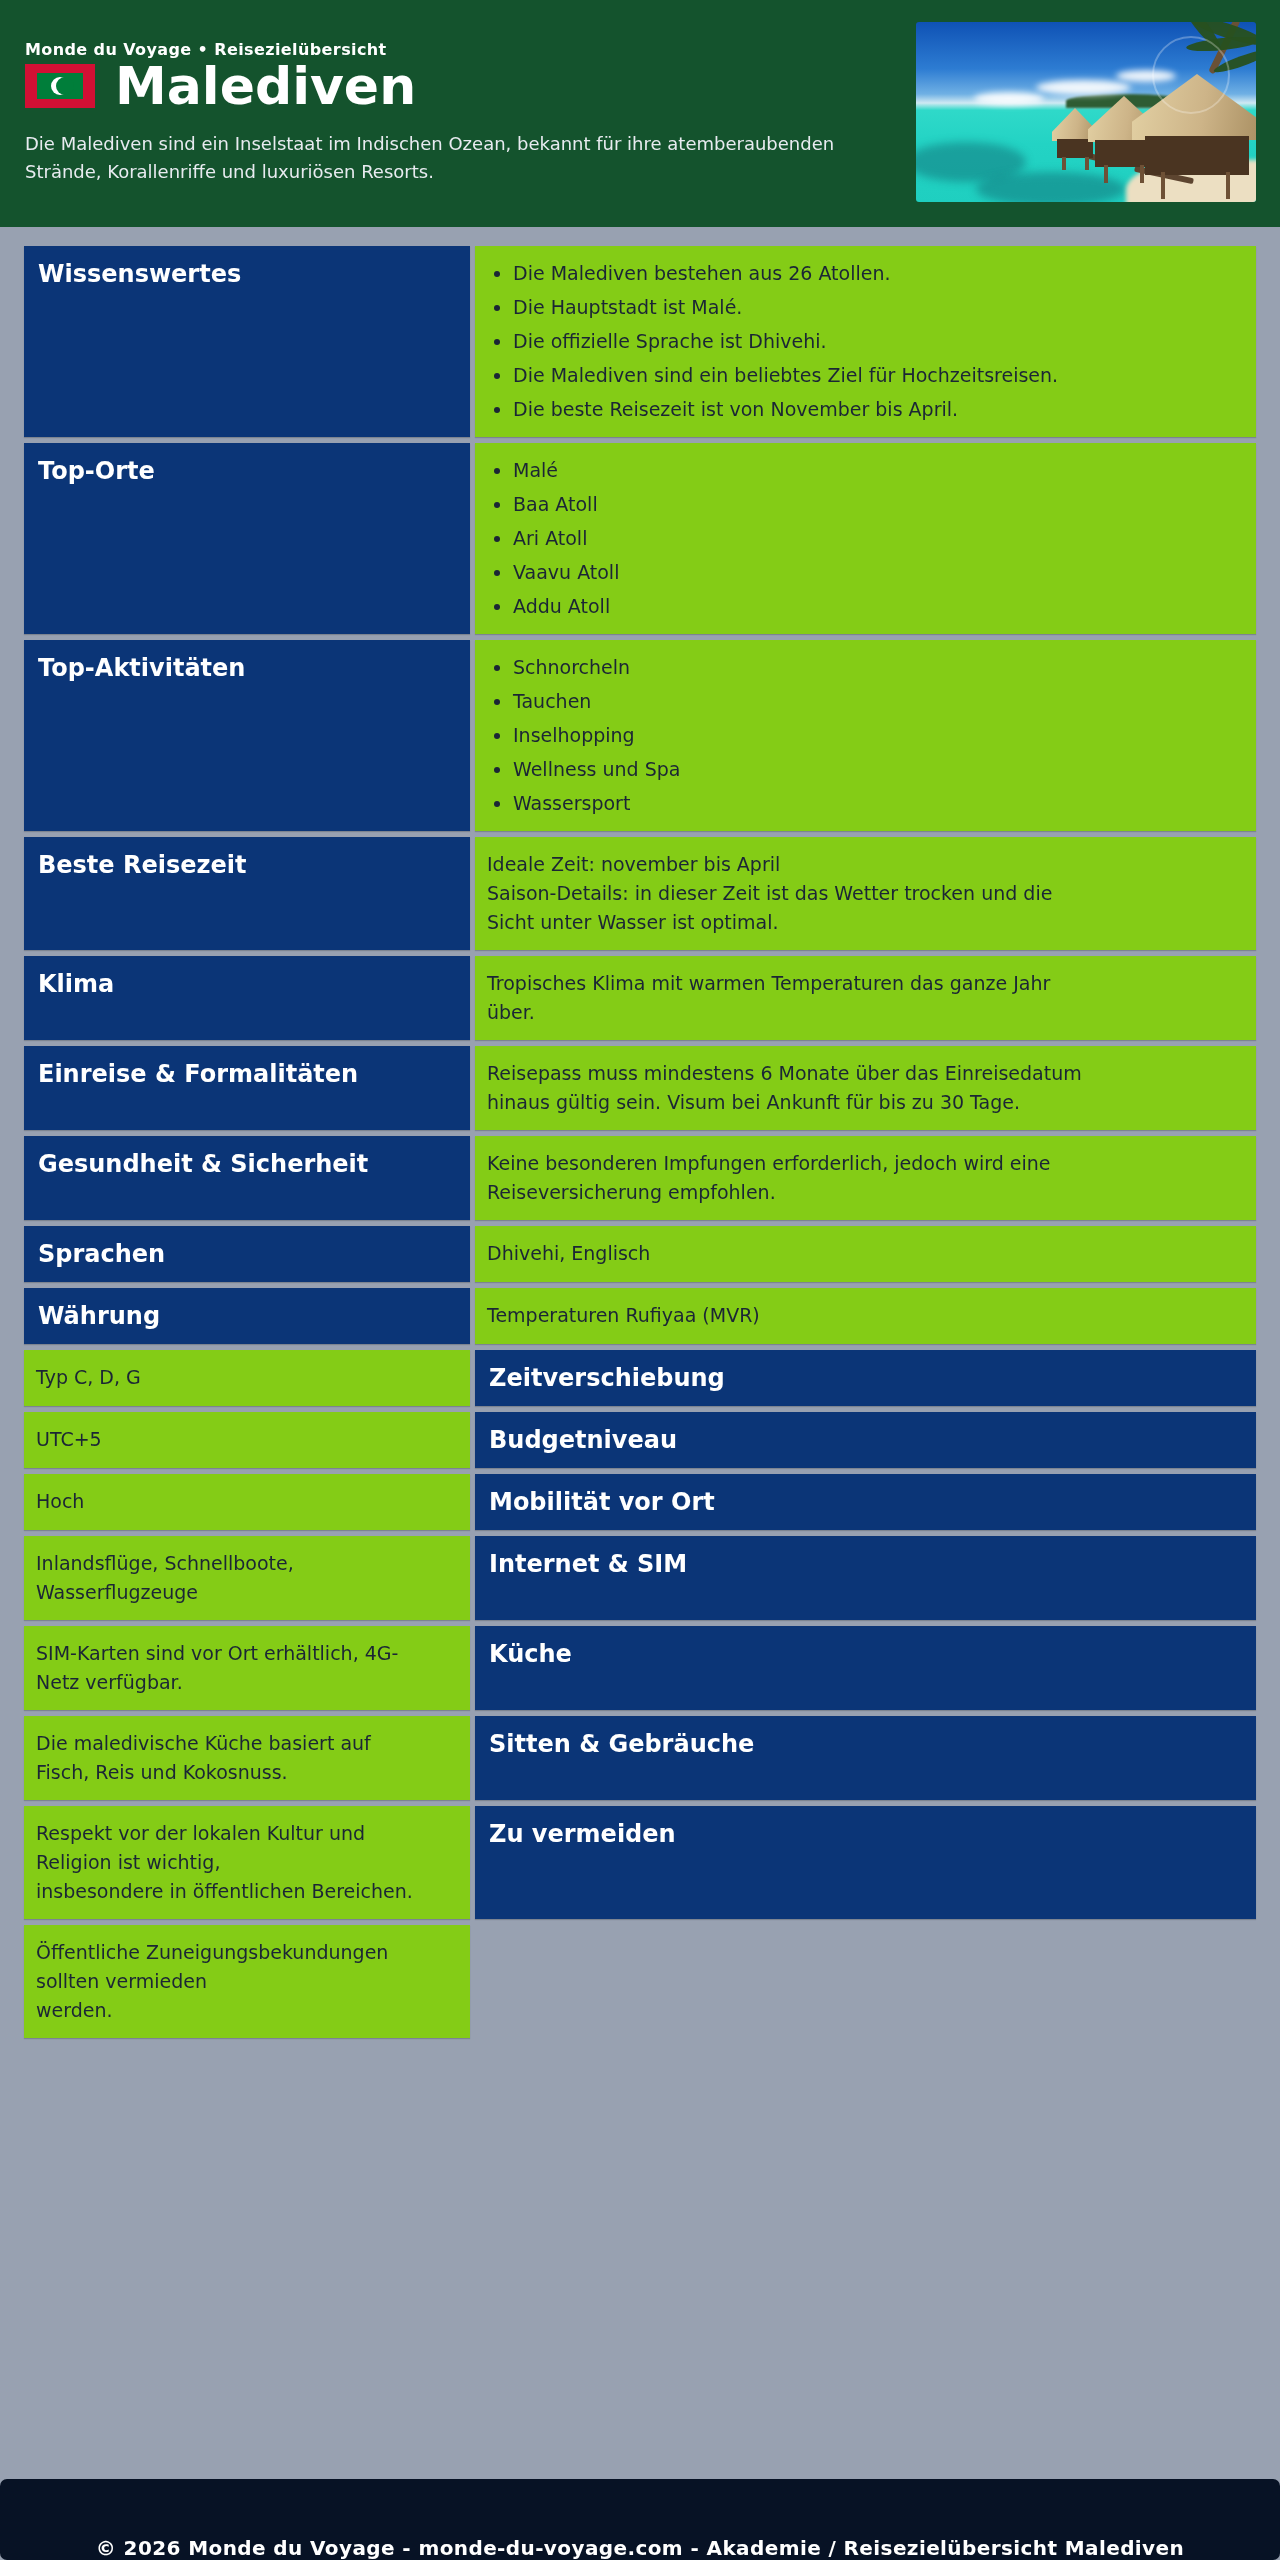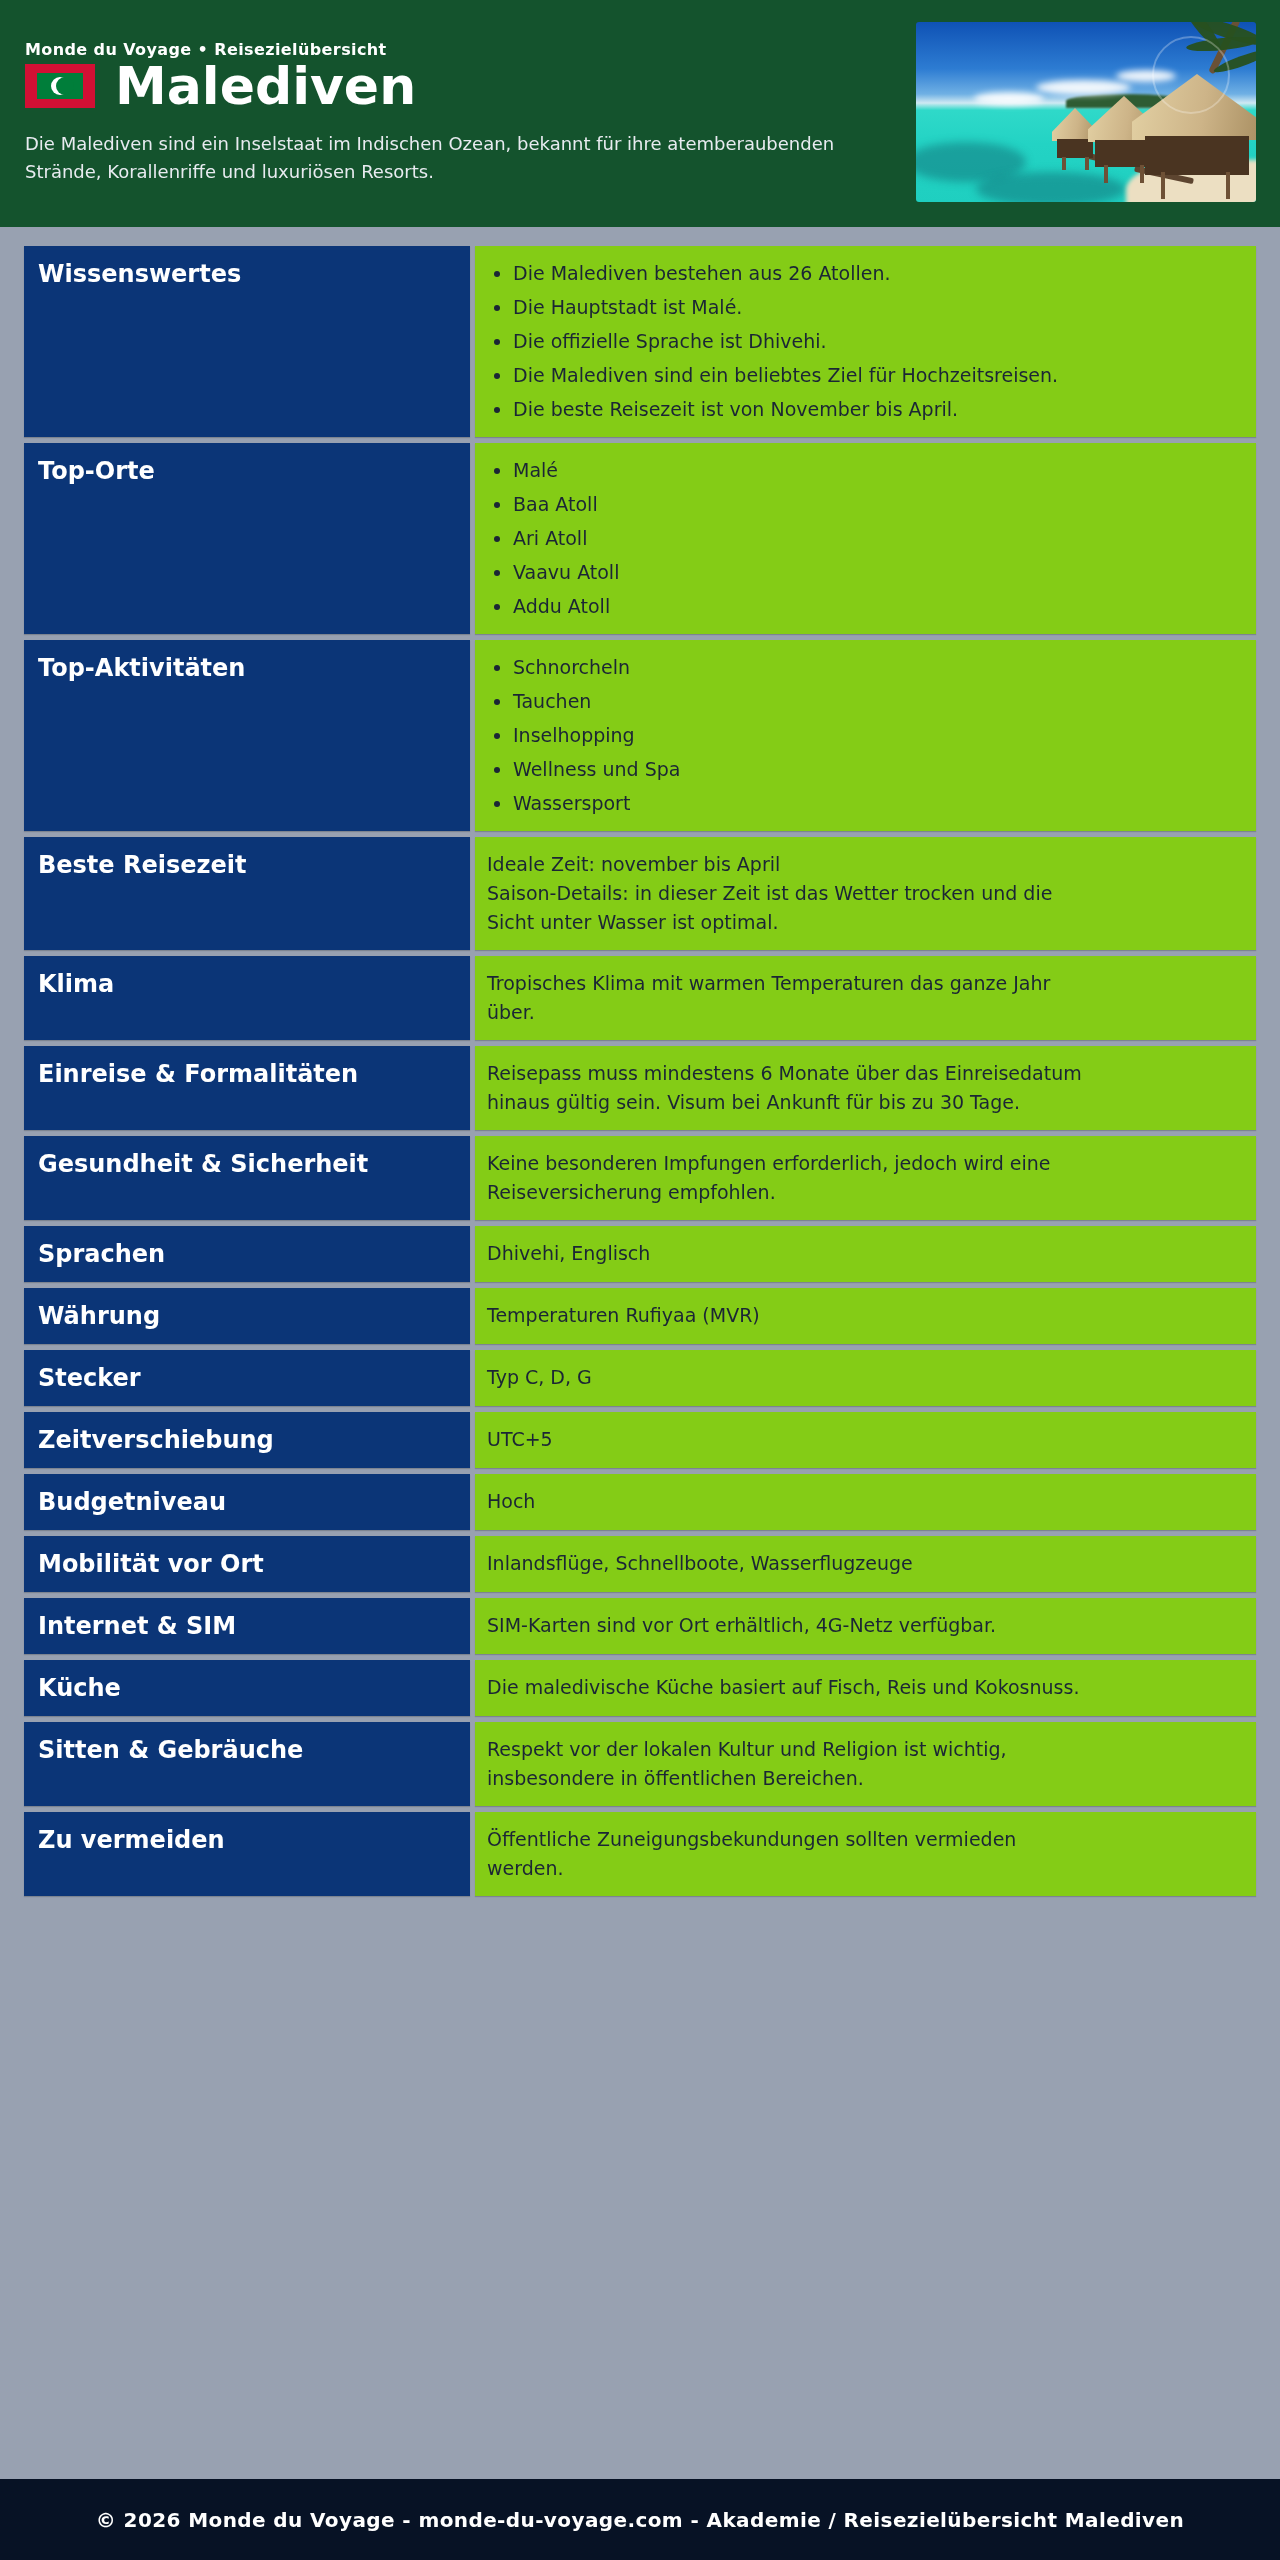--- a/index.html
+++ b/index.html
@@ -114,22 +114,22 @@
   }
   .content-cell ul { list-style:disc; padding-left:26px; }
   .content-cell li { margin-bottom:5px; }
   .content-cell li:last-child { margin-bottom:0; }
   .content-cell .text-line { display:block; }
 
   
   .footer {
     position:absolute; left:0; top:2479px; width:1280px; height:81px;
     background:#071225; color:#ffffff;
-    display:flex; align-items:center; justify-content:center;
-    font-size:20px; font-weight:bold; letter-spacing:0.4px;
+    display:flex; align-items:flex-end; justify-content:center;
+    font-size:20px; font-weight:bold; letter-spacing:0.4px;border-radius:7px;
   }
 </style>
 </head>
 <body>
 
 <div class="header">
   <div class="header-inner">
     <div class="breadcrumb">Monde du Voyage • Reisezielübersicht</div>
     <div class="title-row">
       <div class="flag">
@@ -284,23 +284,20 @@
   <div class="cell label-cell">
     <span class="label-text">Währung</span>
   </div>
   <div class="cell content-cell">
 
     <div class="lines">
         <span class="text-line">Temperaturen Rufiyaa (MVR)</span>
       </div>
   </div>
 
-  <div class="cell label-cell">
-    <span class="label-text">Stecker</span>
-  </div>
   <div class="cell content-cell">
 
     <div class="lines">
         <span class="text-line">Typ C, D, G</span>
       </div>
   </div>
 
   <div class="cell label-cell">
     <span class="label-text">Zeitverschiebung</span>
   </div>

